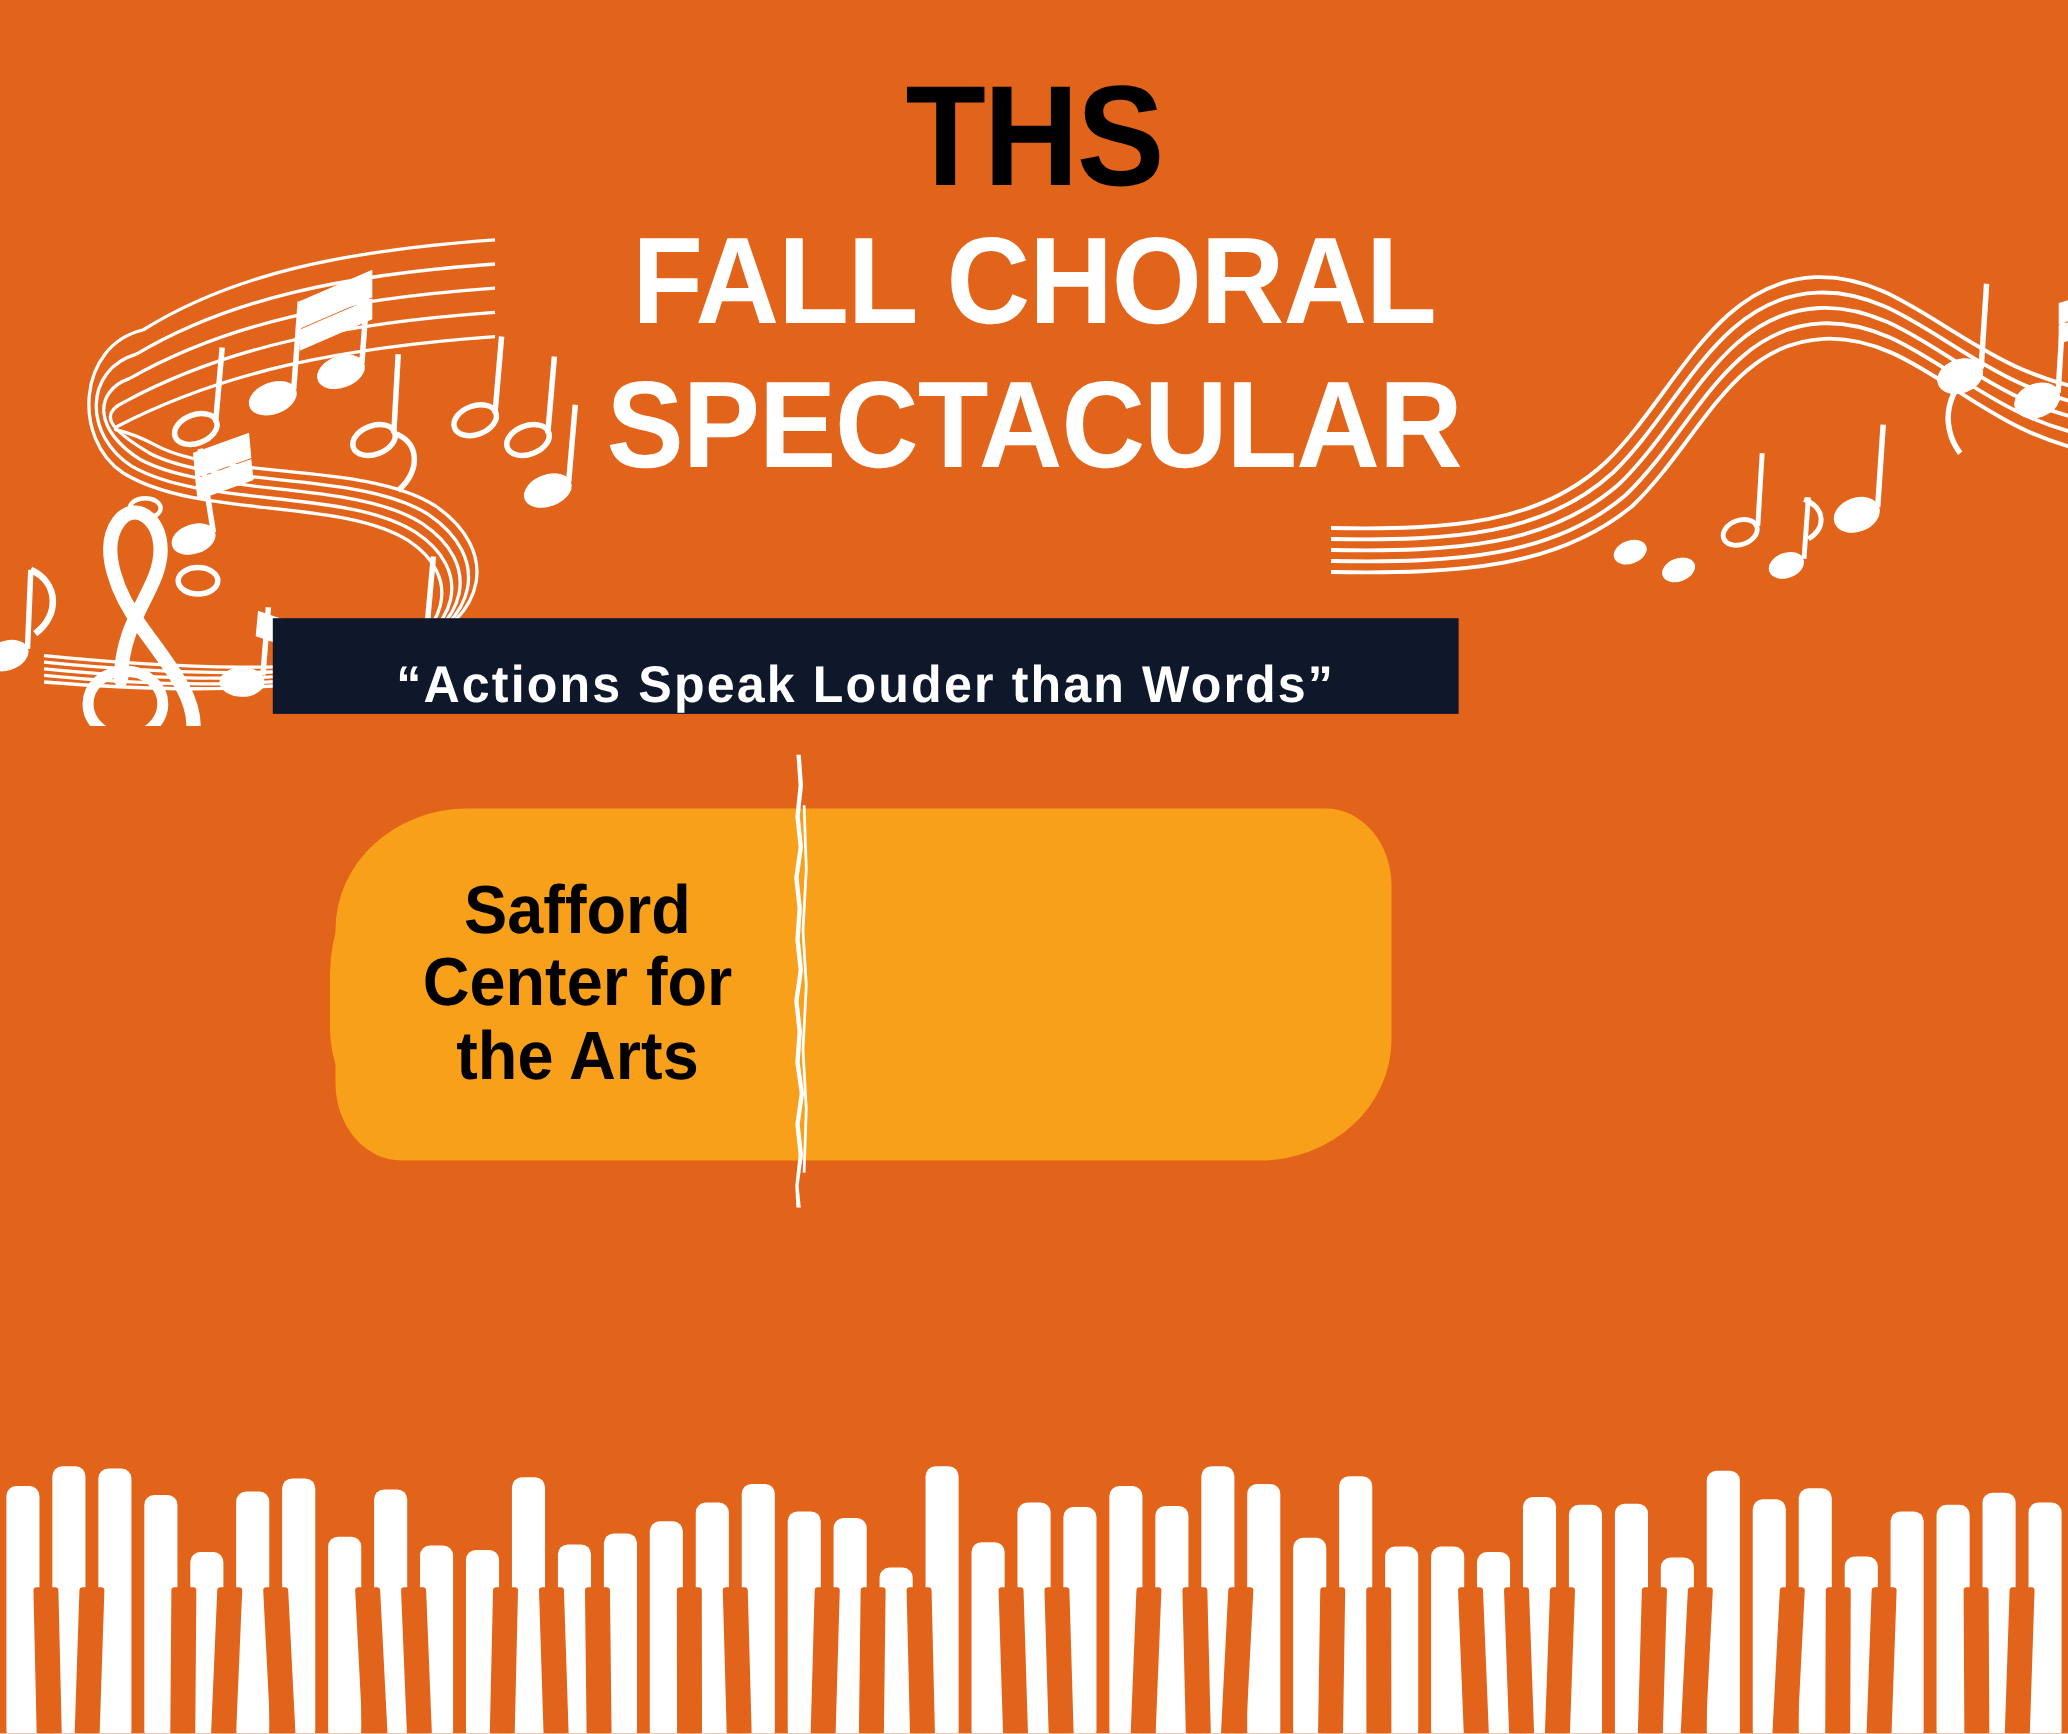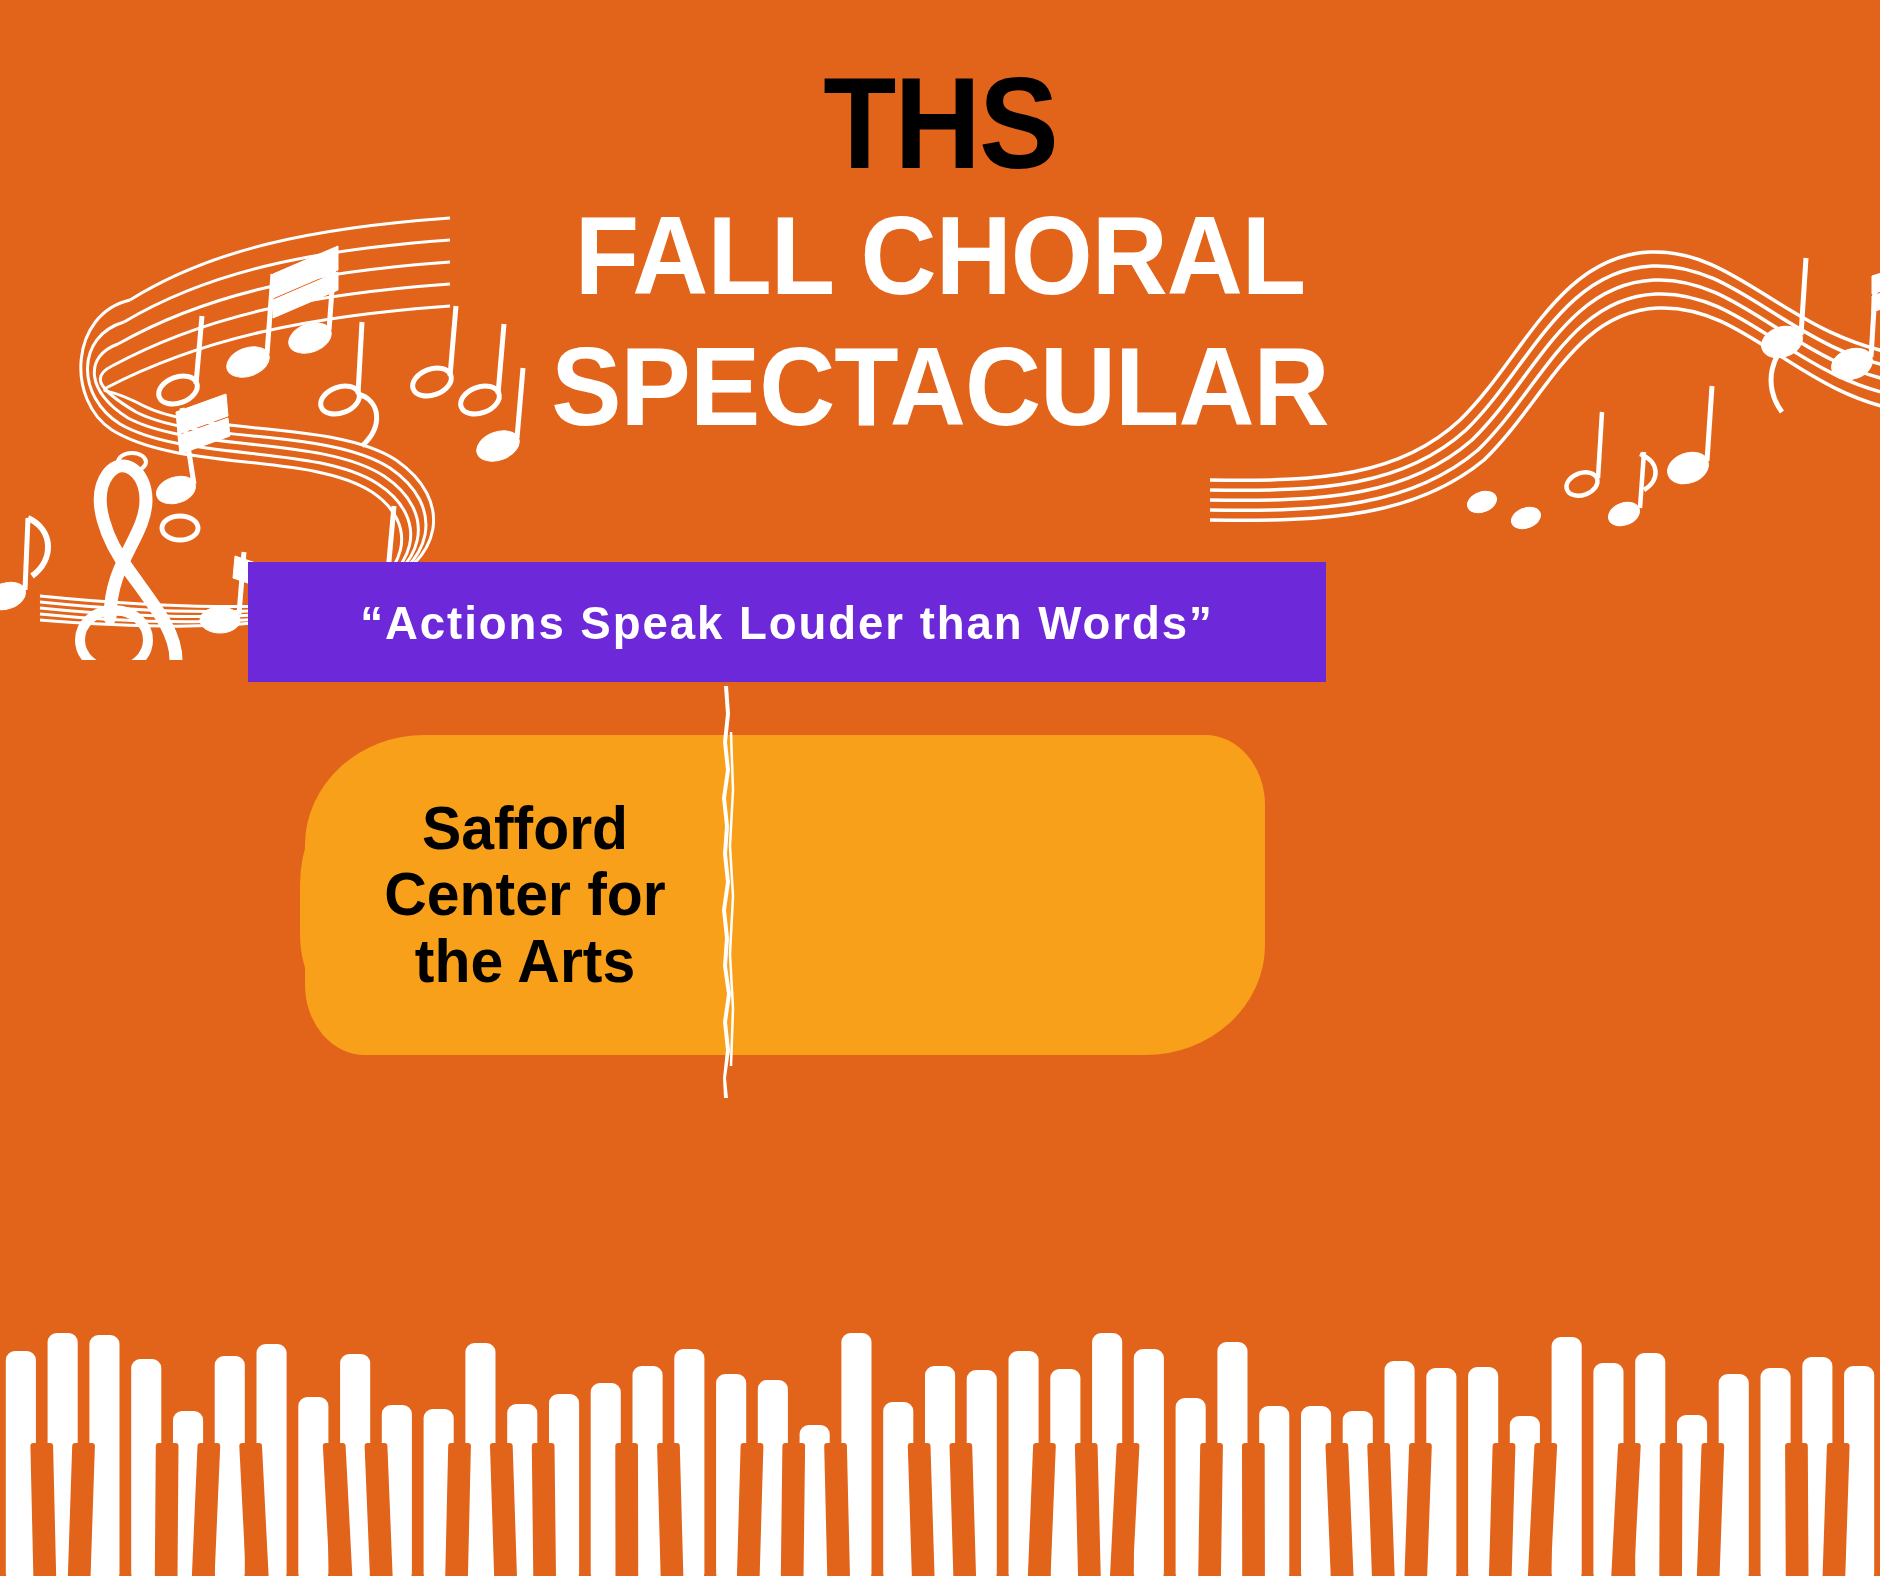--- a/index.html
+++ b/index.html
@@ -46,24 +46,24 @@
     transform:scaleX(0.94);
   }
   #line2{margin-top:-6px;}
 
   
   #quote-banner{
     position:absolute;
     left:248px;
     top:562px;
     width:1078px;
-    height:120px;
-    background:#6d28d9;
+    height:87px;
+    background:#0f172a;
     display:flex;
-    align-items:center;
+    align-items:flex-end;
     justify-content:center;
     z-index:6;
   }
   #quote-text{
     color:#ffffff;
     font-family:"Liberation Sans",sans-serif;
     font-weight:bold;
     font-size:47px;
     letter-spacing:2.0px;
     white-space:nowrap;

